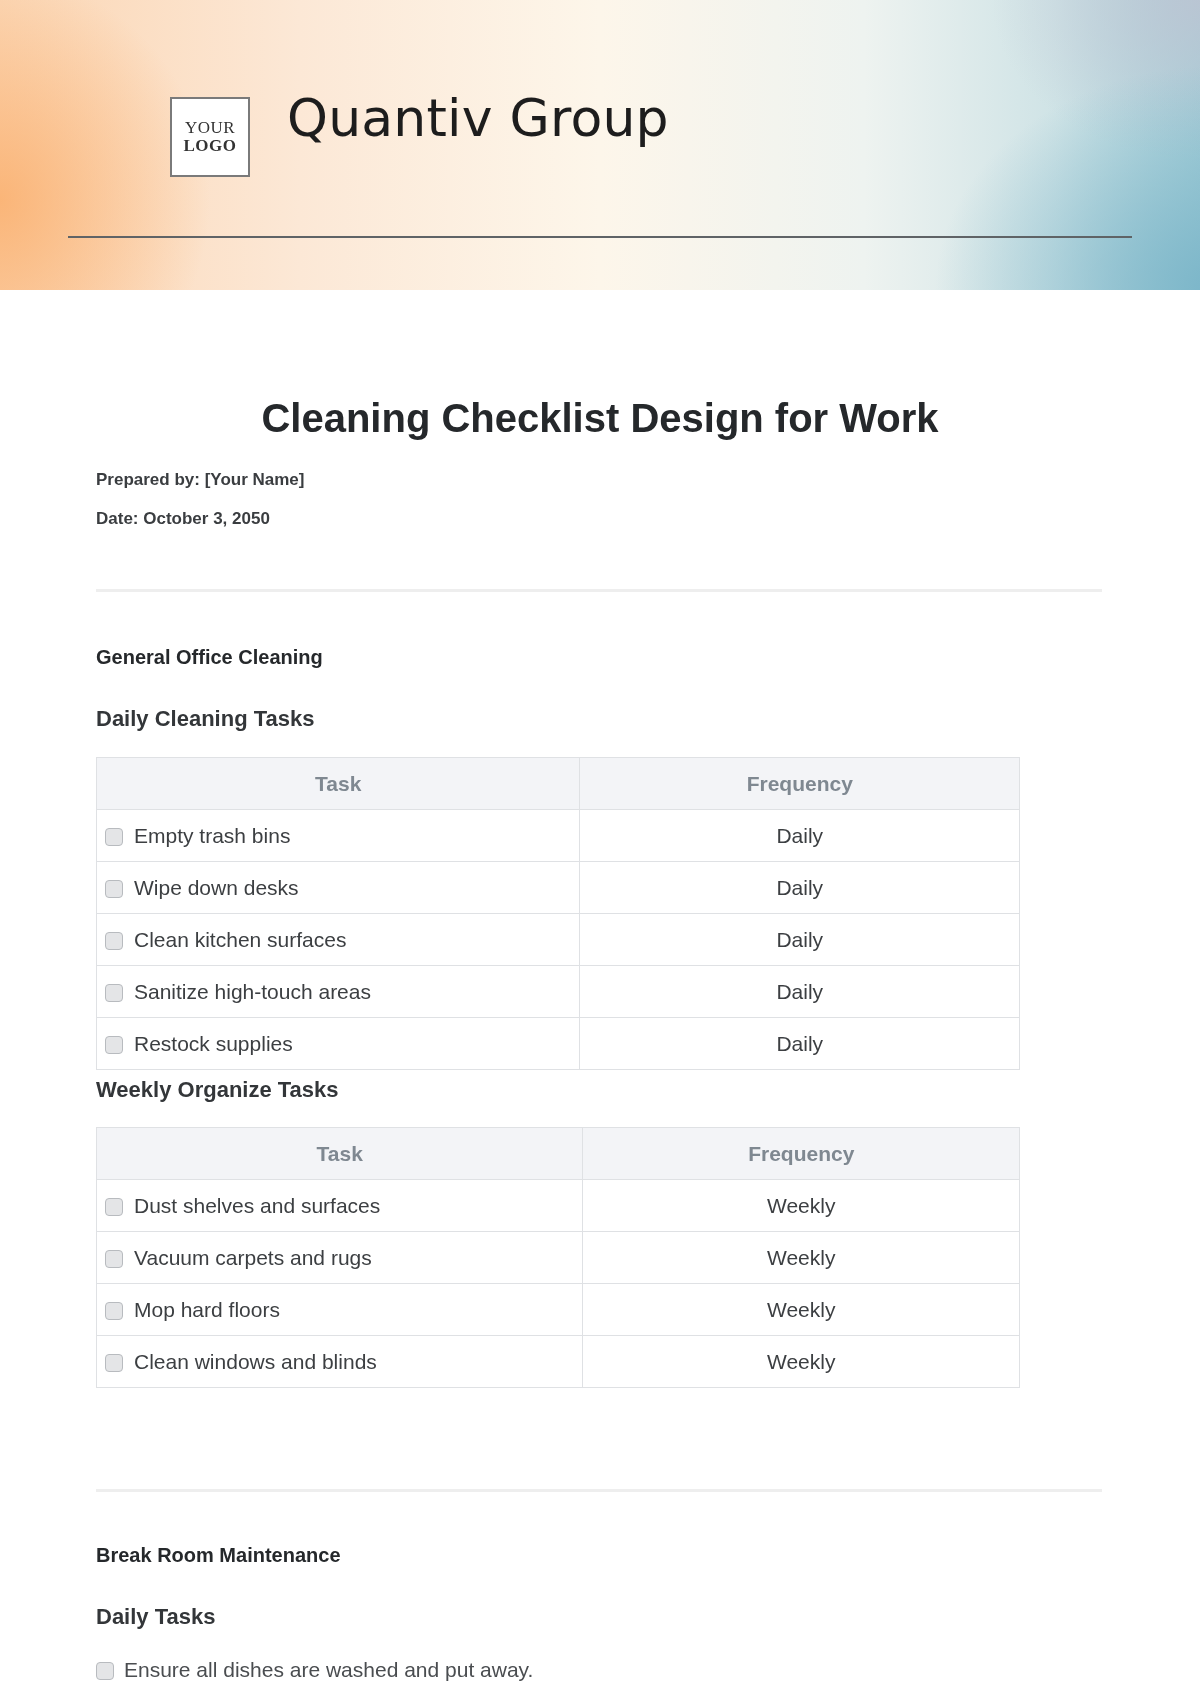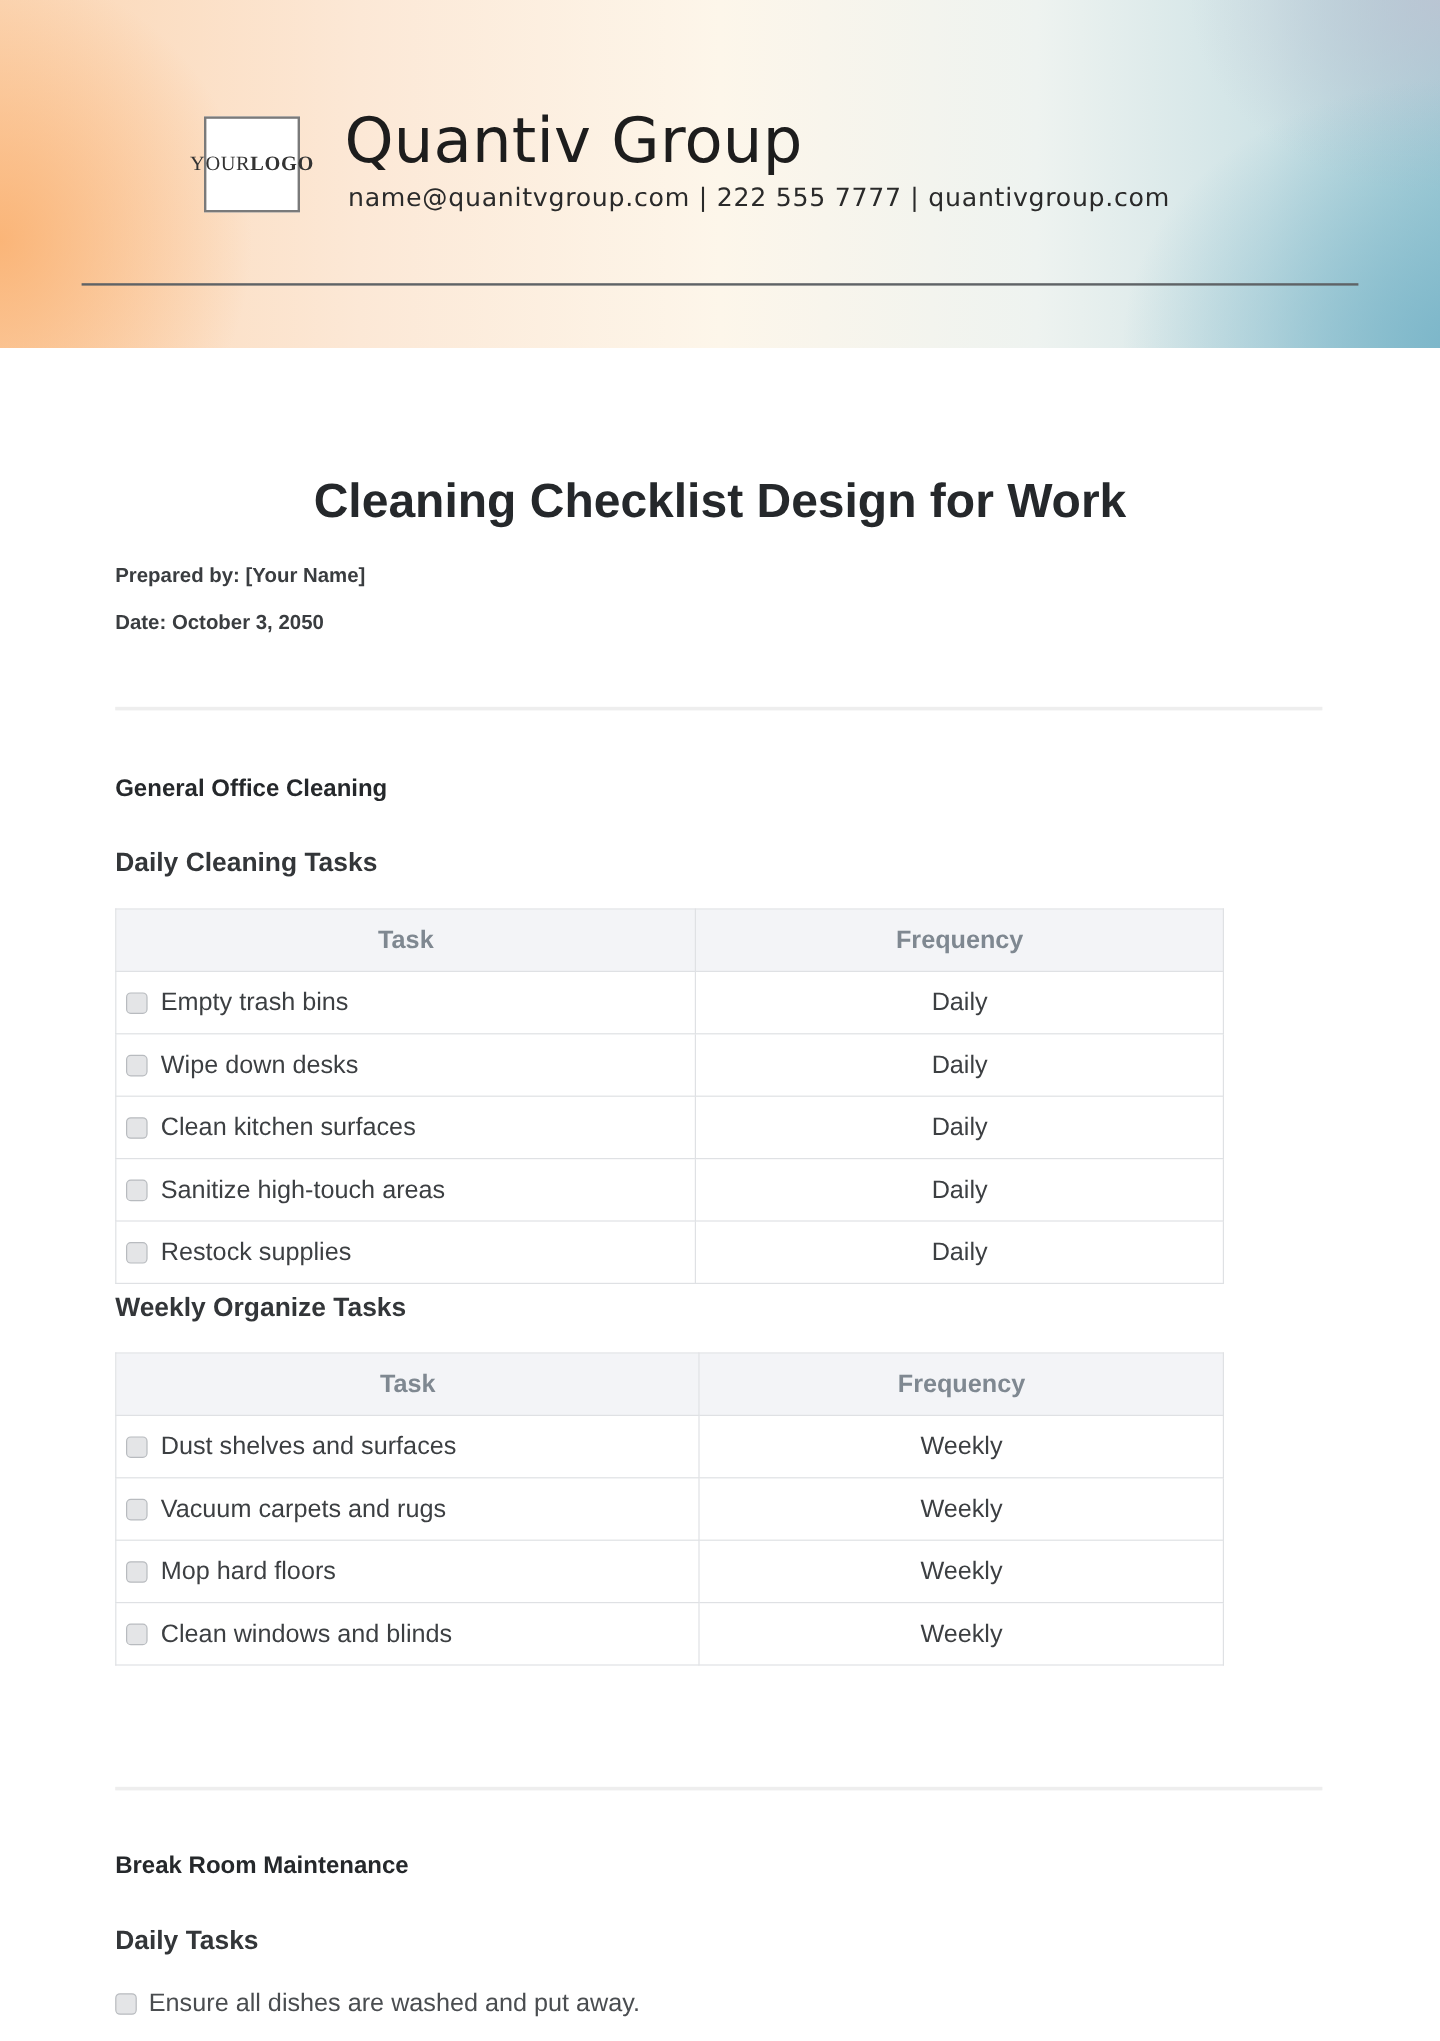--- a/index.html
+++ b/index.html
@@ -10,21 +10,21 @@
     position: absolute; left: 0; top: 0; width: 1200px; height: 290px;
     background:
       radial-gradient(ellipse 300px 320px at 0px 200px, rgba(250,170,100,0.75), rgba(250,170,100,0) 70%),
       radial-gradient(ellipse 380px 300px at 1220px 290px, rgba(120,180,200,0.95), rgba(140,195,210,0) 75%),
       radial-gradient(ellipse 260px 200px at 1200px 0px, rgba(190,195,210,0.8), rgba(200,205,215,0) 80%),
       linear-gradient(90deg, #fbd6b4 0%, #fce8d6 25%, #fdf6ea 50%, #eef3f0 72%, #cfe3e6 88%, #a7cfd8 100%);
   }
   .logo-box {
     position: absolute; left: 170px; top: 97px; width: 80px; height: 80px;
     background: #ffffff; border: 2px solid #7a7a7a;
-    display: flex; flex-direction: row; align-items: center; justify-content: center;
+    display: flex; flex-direction: column; align-items: center; justify-content: center;
     font-family: "Liberation Serif", "DejaVu Serif", serif; color: #333; line-height: 1.05;
   }
   .logo-box .l1 { font-size: 17px; letter-spacing: 0.5px; }
   .logo-box .l2 { font-size: 17px; font-weight: bold; letter-spacing: 0.5px; }
   .company-name {
     position: absolute; left: 287px; top: 88px;
     font-family: "DejaVu Sans", sans-serif; font-size: 52px; font-weight: normal;
     color: #1d1d1d; letter-spacing: 0.2px;
   }
   .company-contact {
@@ -66,21 +66,20 @@
 </style>
 </head>
 <body>
 
 <div class="header-band">
   <div class="logo-box">
     <span class="l1">YOUR</span>
     <span class="l2">LOGO</span>
   </div>
   <div class="company-name">Quantiv Group</div>
-  <div class="company-contact">name@quanitvgroup.com | 222 555 7777 | quantivgroup.com</div>
   <div class="header-rule"></div>
 </div>
 
 <h1 class="doc-title">Cleaning Checklist Design for Work</h1>
 <div class="meta-line" style="top:470px;">Prepared by: [Your Name]</div>
 <div class="meta-line" style="top:509px;">Date: October 3, 2050</div>
 
 <div class="divider" style="top:589px;"></div>
 
 <h2 class="h2" style="top:646px;">General Office Cleaning</h2>

